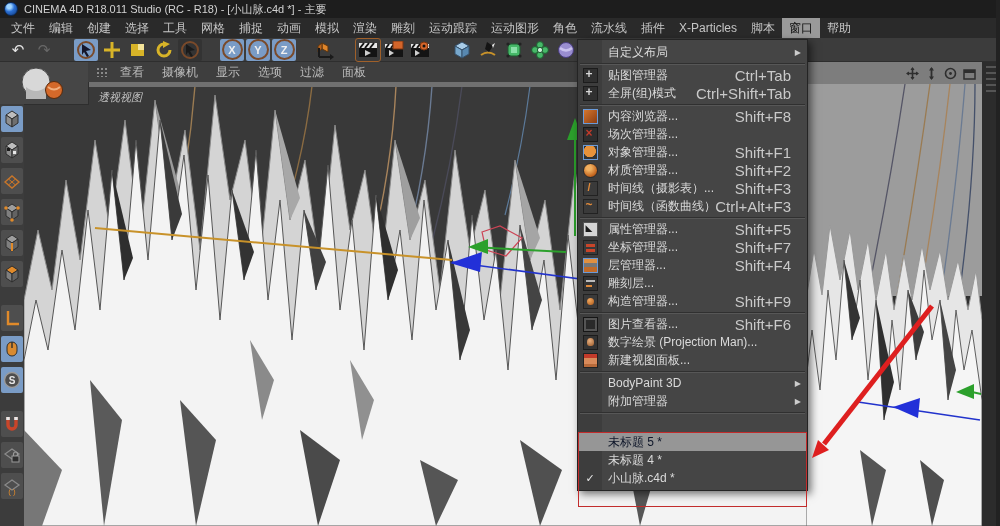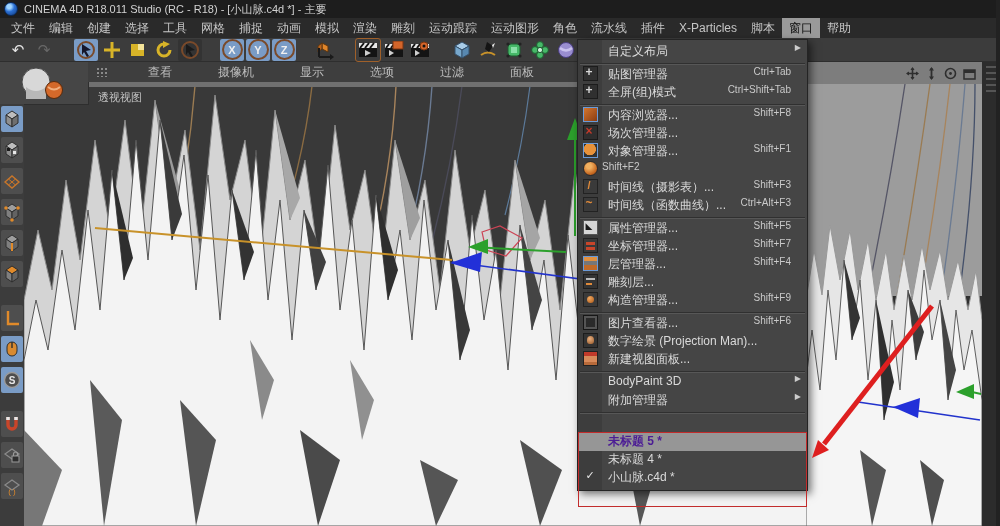--- a/index.html
+++ b/index.html
@@ -30,27 +30,27 @@
   .tb-btn.framed{outline:1px solid #a0602a;}
   .tb-gap{width:14px;flex:0 0 auto;}
   .glyph{font-size:15px;line-height:1;color:#e6e6e6;}
   .glyph.dim{color:#686868;}
   .axis-letter{font-size:11px;font-weight:bold;color:#f0f0f0;}
   .axis-circle{width:17px;height:17px;border:2px solid #7a4a2a;border-radius:50%;
                display:flex;align-items:center;justify-content:center;}
   
   .vp-canvas{position:absolute;left:24px;top:82px;width:976px;height:444px;z-index:1;}
   .vp-topstrip{position:absolute;left:88px;top:82px;width:718px;height:5px;background:#707070;z-index:2;}
-  .vp-label{position:absolute;left:98px;top:90px;font-size:11px;color:#c2c2c2;z-index:2;}
+  .vp-label{position:absolute;left:98px;top:90px;font-size:11px;color:#c2c2c2;z-index:2;font-style:italic;}
   .corner-cell{position:absolute;left:0;top:62px;width:88px;height:42px;background:#464646;
                border-right:1px solid #2e2e2e;border-bottom:1px solid #2e2e2e;z-index:3;
                display:flex;align-items:center;justify-content:center;}
   .vp-menubar{position:absolute;left:88px;top:62px;width:718px;height:20px;background:#3e3e3e;
               display:flex;align-items:center;gap:2px;padding-left:8px;box-sizing:border-box;z-index:3;}
-  .vpm-item{font-size:12px;color:#bcbcbc;padding:0 8px;margin-left:28px;}
+  .vpm-item{font-size:12px;color:#bcbcbc;padding:0 8px;}
   .dots-handle{width:12px;height:10px;margin-right:2px;
                background:radial-gradient(#8a8a8a 1px,transparent 1.2px);background-size:4px 4px;}
   
   .palette{position:absolute;left:0;top:104px;width:24px;bottom:0;background:#3c3c3c;z-index:3;
            display:flex;flex-direction:column;align-items:center;gap:5px;padding-top:2px;}
   .pal-btn{width:22px;height:26px;background:#4e4e4e;border-radius:2px;
            display:flex;align-items:center;justify-content:center;flex:0 0 auto;}
   .pal-btn.active{background:#7a9cc6;}
   .pal-spacer{height:8px;flex:0 0 auto;}
   
@@ -58,30 +58,30 @@
   .fp-header{position:absolute;left:0;top:0;width:176px;height:22px;background:#7d7d7d;
              display:flex;align-items:center;justify-content:flex-end;gap:6px;padding-right:6px;box-sizing:border-box;}
   .fp-body{position:absolute;left:0;top:22px;width:176px;height:442px;}
   .fp-right-strip{position:absolute;right:0;top:0;width:18px;height:464px;background:#2c2c2c;}
   .fp-right-strip i{display:block;width:10px;height:2px;background:#555;margin:4px auto 0;}
   
   .dropdown{position:absolute;left:577px;top:39px;width:229px;background:#454545;
             border:1px solid #242424;box-shadow:3px 3px 8px rgba(0,0,0,.55);
             padding:3px 0;box-sizing:content-box;z-index:5;}
   .dropdown::before{content:"";position:absolute;left:0;top:0;bottom:0;width:24px;background:#3d3d3d;}
-  .mi{position:relative;height:18px;display:flex;align-items:flex-start;font-size:12px;color:#dadada;cursor:default;}
-  .mi.hl{background:#969696;color:#4c1d95;font-weight:bold;}
+  .mi{position:relative;height:18px;display:flex;align-items:center;font-size:12px;color:#dadada;cursor:default;}
+  .mi.hl{background:#969696;color:#0f172a;}
   .mi.menu-sep{height:5px;pointer-events:none;}
   .mi.menu-sep::after{content:"";position:absolute;left:2px;right:2px;top:2px;height:1px;background:#303030;box-shadow:0 1px 0 #575757;}
   .mi-gutter{width:24px;display:flex;align-items:center;justify-content:center;flex:0 0 auto;position:relative;}
   .mi-check{font-size:11px;color:#e8e8e8;position:absolute;}
   .mi.hl .mi-check{color:#1b1b1b;}
   .mi-icon{width:13px;height:13px;flex:0 0 auto;}
   .mi-label{padding-left:6px;white-space:nowrap;flex:1 1 auto;overflow:hidden;}
-  .mi-shortcut{font-size:10px;color:#c9c9c9;padding-right:10px;white-space:nowrap;}
+  .mi-shortcut{font-size:15px;color:#c9c9c9;padding-right:10px;white-space:nowrap;}
   .mi.hl .mi-shortcut{color:#1b1b1b;}
   .mi-arrow{font-size:8px;color:#cccccc;padding-right:6px;}
   .menu-red-box{position:absolute;left:0px;top:392px;width:227px;height:73px;
                 border:1px solid #c22c2c;z-index:6;pointer-events:none;}
   
   .ic-fullscreen,.ic-fullscreen-group{background:#303030;border:1px solid #1c1c1c;position:relative;}
   .ic-fullscreen::before,.ic-fullscreen-group::before{content:"+";color:#d8d8d8;font-weight:bold;
       font-size:12px;position:absolute;left:2px;top:-2px;}
   .ic-content-browser{background:linear-gradient(135deg,#d4762e,#8a3c12);border:1px solid #6a9ad8;}
   .ic-takes-manager{background:#2e2e2e;border:1px solid #1a1a1a;position:relative;}
@@ -609,20 +609,21 @@
         </span>
         <span class="mi-label">对象管理器...</span>
         <span class="mi-shortcut">Shift+F1</span>
         <span class="mi-arrow"></span>
       </div>
       <div class="mi">
         <span class="mi-gutter">
           <span class="mi-check"></span>
           <span class="mi-icon ic-material-manager"></span>
         </span>
+        <span class="mi-label">材质管理器...</span>
         <span class="mi-shortcut">Shift+F2</span>
         <span class="mi-arrow"></span>
       </div>
       <div class="mi">
         <span class="mi-gutter">
           <span class="mi-check"></span>
           <span class="mi-icon ic-timeline-dopesheet"></span>
         </span>
         <span class="mi-label">时间线（摄影表）...</span>
         <span class="mi-shortcut">Shift+F3</span>

